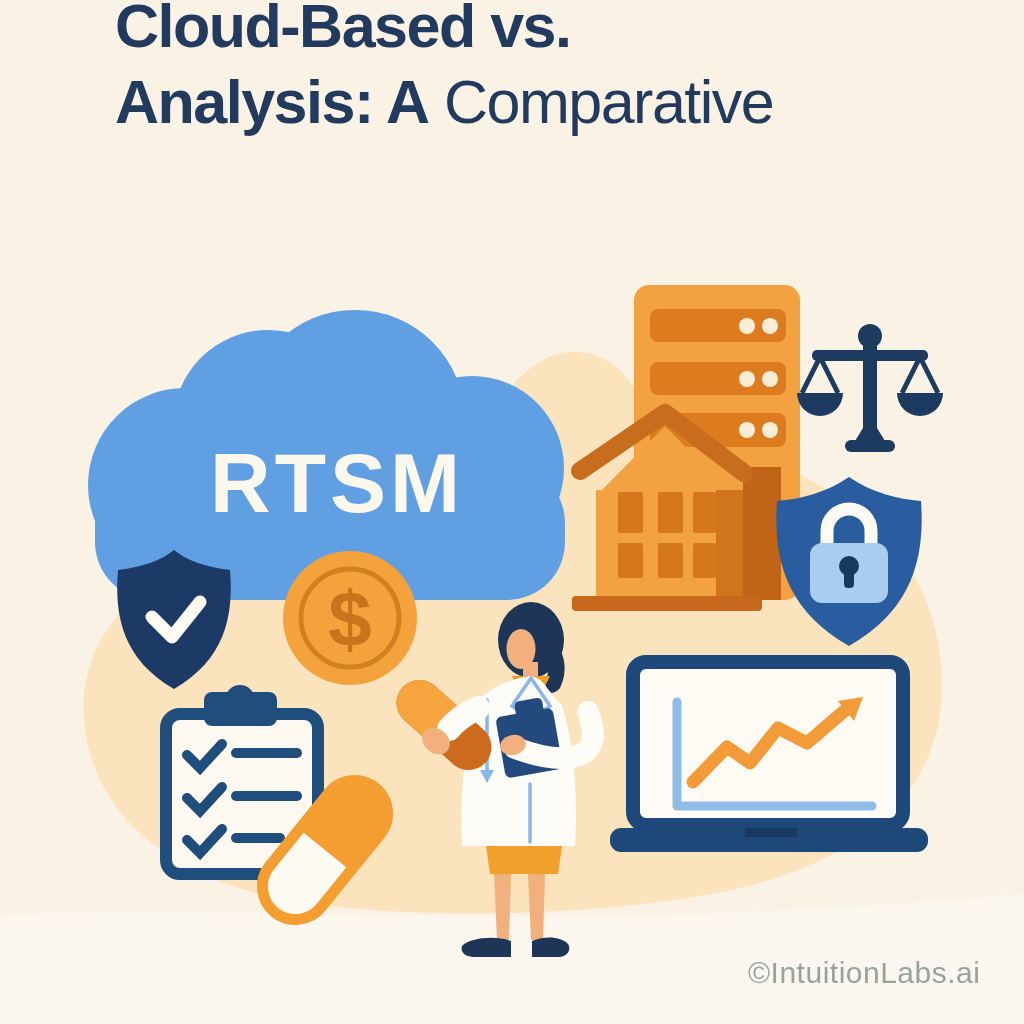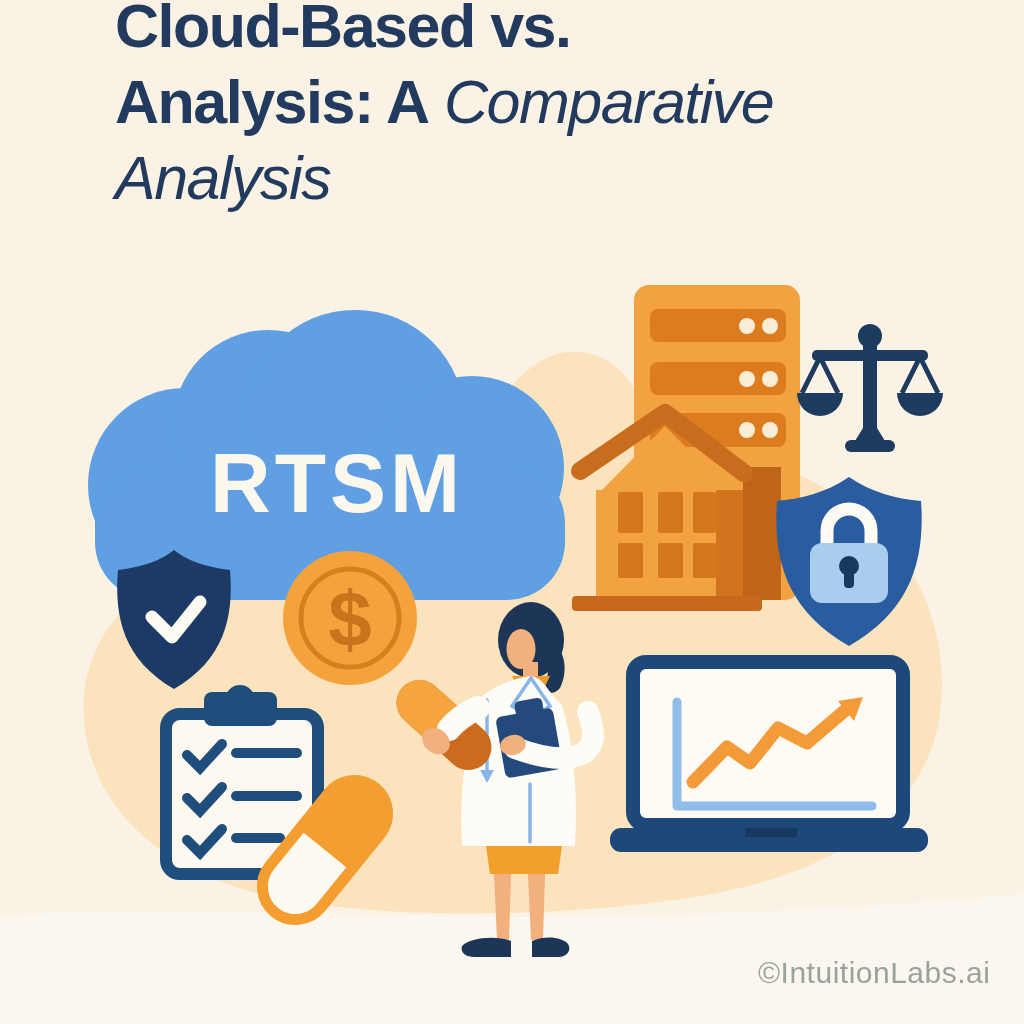--- a/index.html
+++ b/index.html
@@ -5,32 +5,32 @@
   html,body{margin:0;padding:0;}
   body{font-family:"Liberation Sans",sans-serif;background:#e8e8e8;}
   .stage{position:relative;width:1024px;height:1024px;overflow:hidden;background:#faf2e5;}
   svg{position:absolute;left:0;top:0;}
   .title{
     position:absolute;left:115px;top:-12px;width:830px;
     color:#213a5e;font-size:61px;line-height:76px;letter-spacing:-1.5px;
     font-family:"Liberation Sans",sans-serif;
   }
   .title .strong{font-weight:bold;}
-  .title .light{font-weight:normal;font-style:italic;}
+  .title .light{font-weight:normal;}
   .rtsm-label{
     font-family:"Liberation Sans",sans-serif;
     font-weight:bold;font-size:84px;letter-spacing:4px;fill:#fdf8ee;
   }
   .coin-sym{
     font-family:"Liberation Sans",sans-serif;
     font-weight:bold;font-size:78px;fill:#c9731c;
   }
   .watermark{
     position:absolute;left:748px;top:956px;
-    font-size:30px;letter-spacing:0.5px;color:#9aa29e;font-weight:normal;margin-left:10px;
+    font-size:30px;letter-spacing:0.5px;color:#9aa29e;font-weight:normal;
   }
 </style>
 </head>
 <body>
 
 <div class="stage">
 
 <svg width="1024" height="1024" viewBox="0 0 1024 1024">
 
   <path d="M0,915 C180,906 420,920 620,916 C780,913 920,903 1024,894 L1024,1024 L0,1024 Z" fill="#fbf7ee"></path>
@@ -190,18 +190,17 @@
     <polygon points="528,874 545,874 543,940 531,940" fill="#f1b07d"></polygon>
     <path d="M462,946 C460,953 466,957 474,957 L511,957 L511,941 C494,935 470,938 462,946 Z" fill="#1d3556"></path>
     <path d="M568,944 C572,951 566,957 558,957 L532,957 L532,941 C546,935 562,937 568,944 Z" fill="#1d3556"></path>
   </g>
 
 </svg>
 
 <div class="title">
   <div class="t-line"><span class="strong">Cloud-Based vs.</span></div>
   <div class="t-line"><span class="strong">Analysis: A</span> <span class="light">Comparative</span></div>
-  <div class="t-line"><span class="light">Analysis</span></div>
 </div>
 
 <div class="watermark">©IntuitionLabs.ai</div>
 
 </div>
 
 </body></html>

